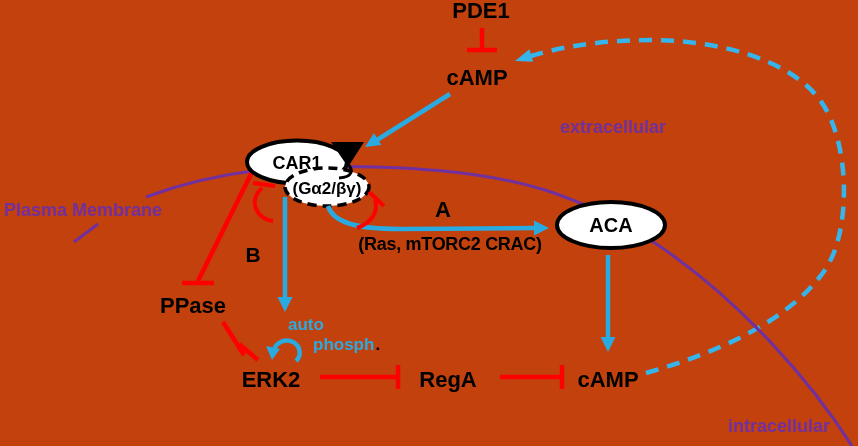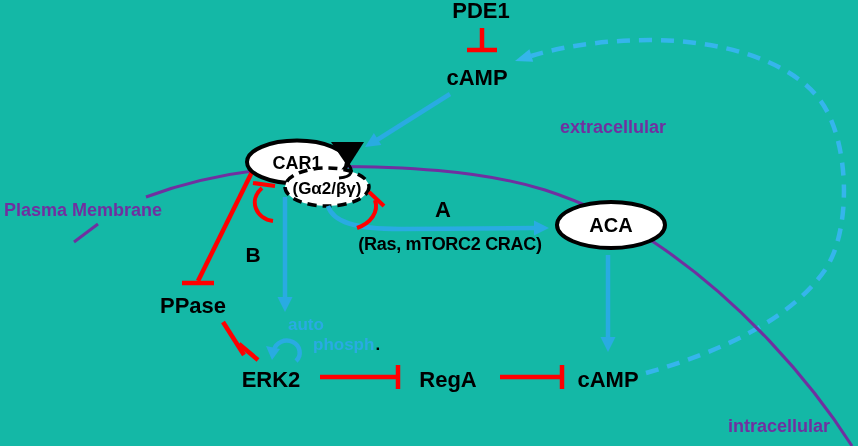--- a/index.html
+++ b/index.html
@@ -1,16 +1,16 @@
 <!DOCTYPE html>
 <html><head>
 <meta charset="utf-8">
 <style>
   html,body{margin:0;padding:0;background:#ffffff;}
-  .stage{position:relative;width:858px;height:446px;background:#14b8a6;overflow:hidden;}
+  .stage{position:relative;width:858px;height:446px;background:#c2410c;overflow:hidden;}
   svg{display:block;}
   text{font-family:"Liberation Sans","DejaVu Sans",sans-serif;font-weight:bold;}
   .node-label{fill:#000;font-size:22px;}
   .small-node{fill:#000;font-size:18px;}
   .purple-label{fill:#7030A0;font-size:18px;}
   .cyan-label{fill:#29ABE2;font-size:17px;}
   .path-letter{fill:#000;font-size:22px;}
   .effectors{fill:#000;font-size:18px;letter-spacing:-0.3px;}
 </style>
 </head>

